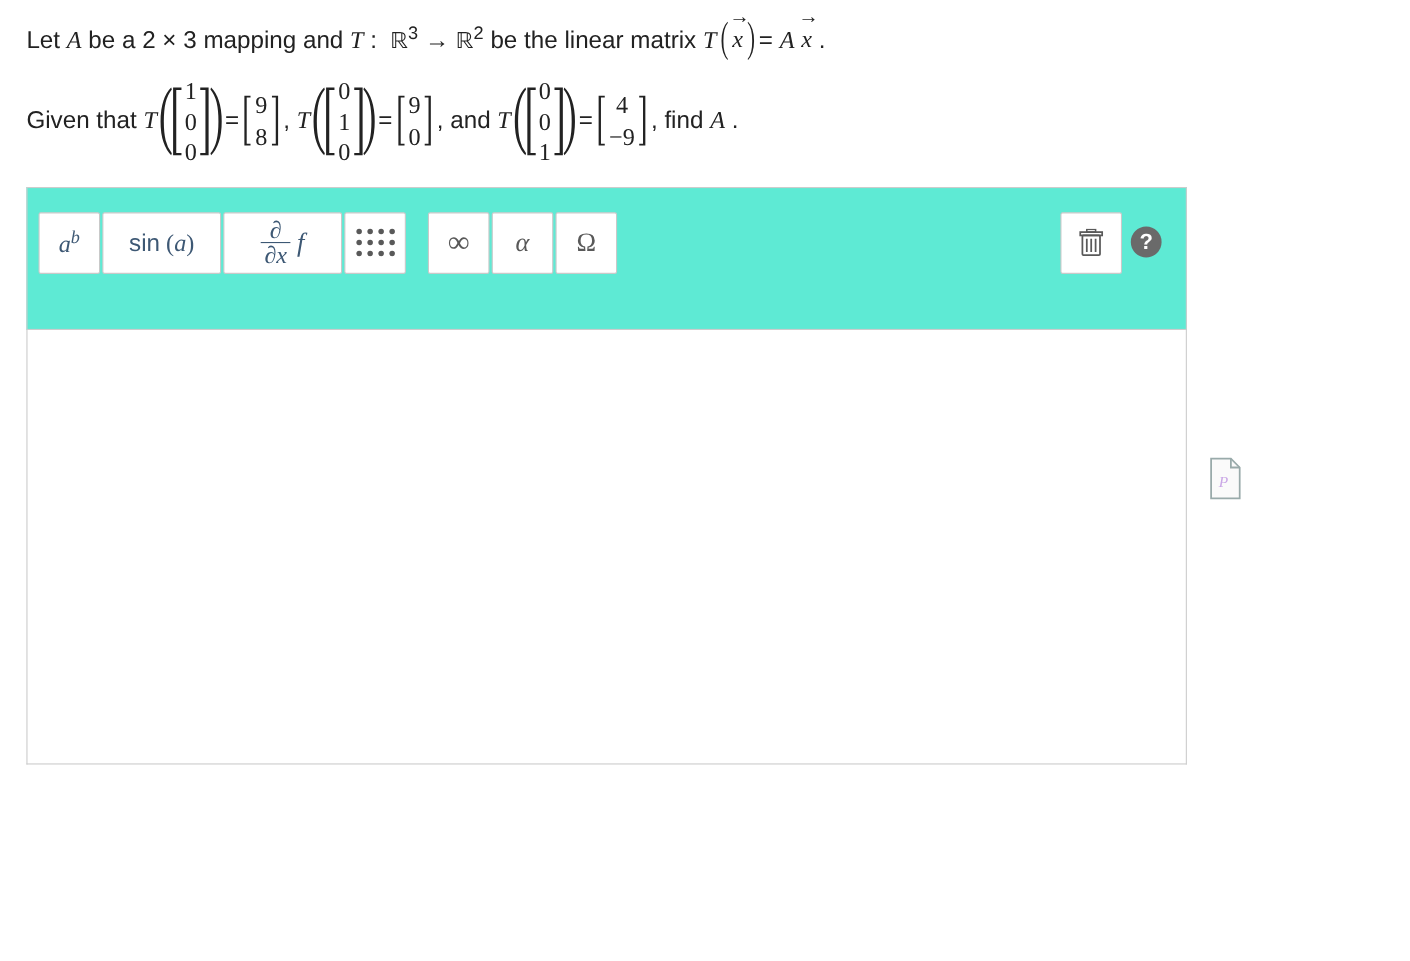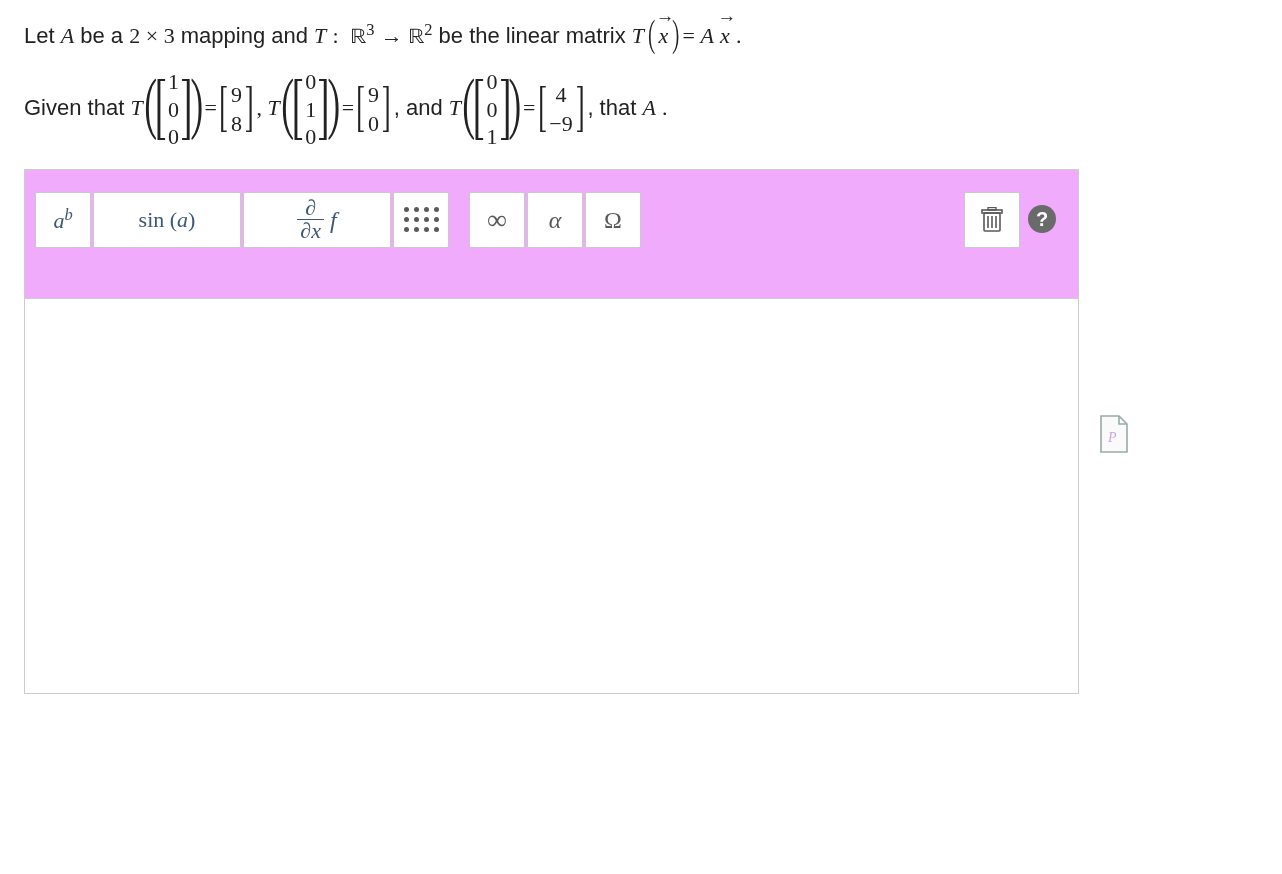--- a/index.html
+++ b/index.html
@@ -14,21 +14,21 @@
   .question-text {
     font-family: "Helvetica Neue", Arial, sans-serif;
     font-size: 22px;
     font-weight: 400;
   }
   .mathit {
     font-family: "Georgia", "Times New Roman", serif;
     font-style: italic;
   }
   .mathup {
-    font-family: Liberation Serif, serif;
+    font-family: Liberation Sans, sans-serif;
     font-style: normal;
   }
   .bb {
     font-family: "Cambria Math", "STIX Two Math", "Georgia", serif;
   }
   .paren-big, .bracket-big {
     font-size: 3.0em;
     line-height: 0;
     font-family: "Cambria Math", "STIX Two Math", "Georgia", serif;
     font-weight: 200;
@@ -72,21 +72,21 @@
     white-space: nowrap;
   }
 
   
   .editor-wrap {
     margin-top: 18px;
     width: 1055px;
     position: relative;
   }
   .toolbar {
-    background: #f0abfc;
+    background: #5eead4;
     border: 1px solid #ccc;
     border-bottom: 1px solid #ccc;
     padding: 22px 10px 50px 10px;
     display: flex;
     align-items: flex-start;
     box-sizing: border-box;
   }
   .tgroup {
     display: flex;
     gap: 2px;
@@ -101,21 +101,21 @@
     height: 54px;
     display: flex;
     align-items: center;
     justify-content: center;
     font-family: "Georgia","Times New Roman",serif;
     font-size: 22px;
     color: #3d5874;
     cursor: pointer;
     user-select: none;
   }
-  .tbutton.wide { min-width: 90px; padding: 0 28px; }
+  .tbutton.wide { min-width: 90px; padding: 0 8px; }
   .tbutton.gray { color: #595959; }
   .tbutton svg { display:block; }
   .frac {
     display: inline-block;
     text-align: center;
     font-style: italic;
     line-height: 1;
   }
   .frac .num { display:block; border-bottom: 1.3px solid #3d5874; padding: 0 3px; font-style: italic; }
   .frac .den { display:block; padding: 0 3px; font-style: italic; }
@@ -219,21 +219,21 @@
   </span>
   <span class="bracket-big">]</span>
   <span class="paren-big">)</span>
   <span class="mathup"> = </span>
   <span class="bracket-big" style="font-size:2.2em;">[</span>
   <span class="col2">
     <span>4</span><span>−9</span>
   </span>
   <span class="bracket-big" style="font-size:2.2em;">]</span>
 
-  <span> , that </span>
+  <span> , find </span>
   <span class="mathit">A</span>
   <span class="mathup"> .</span>
 </div>
 
 <div class="editor-wrap">
   <div class="toolbar">
     <div class="tgroup">
       <div class="tbutton">
         <span style="font-style:italic;">
           <span>a</span><span class="sup">b</span>

